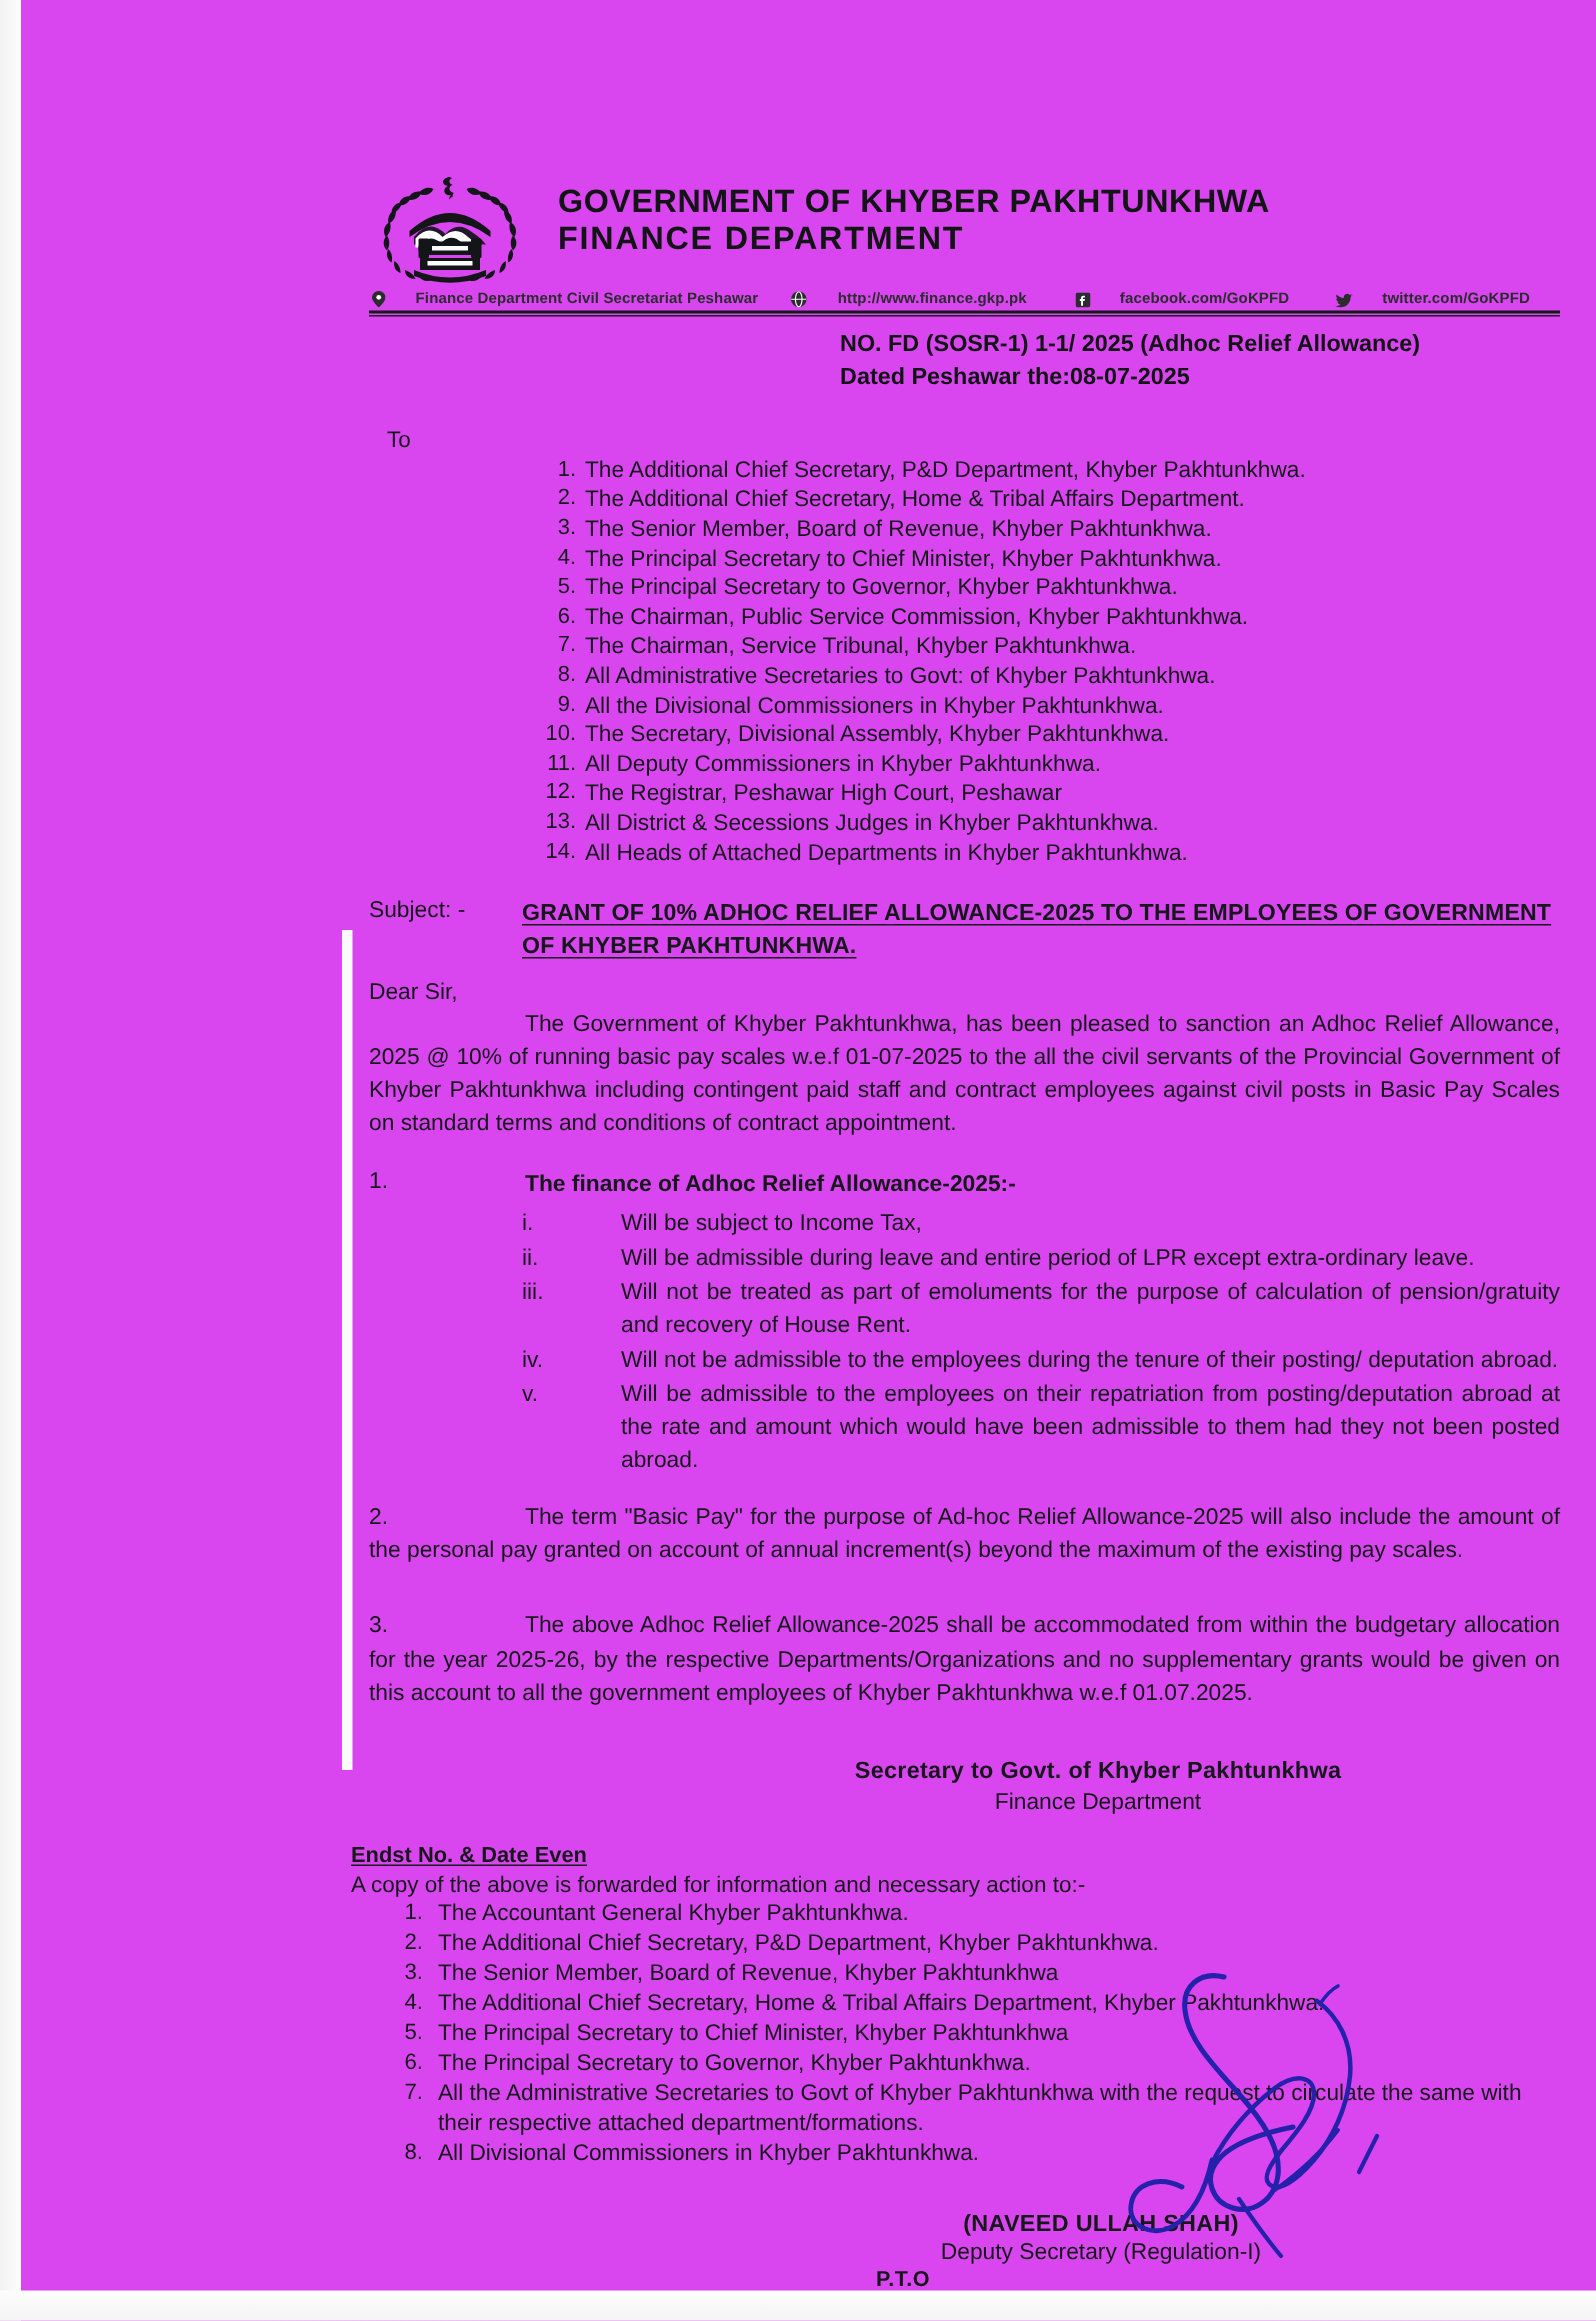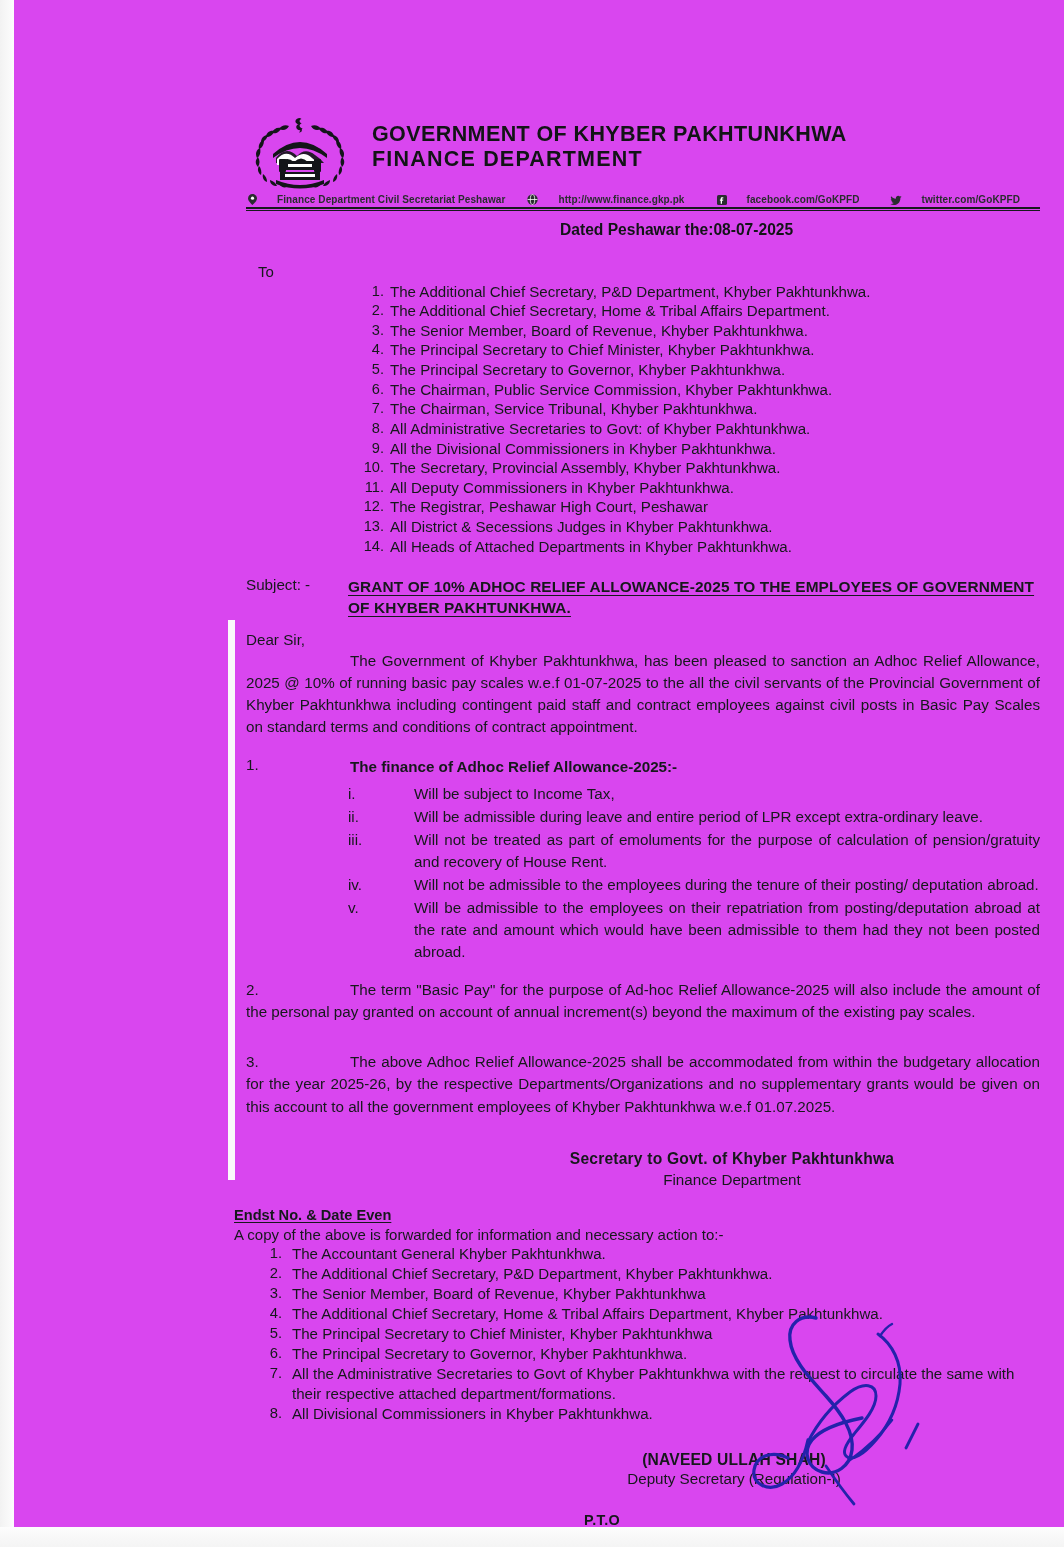--- a/index.html
+++ b/index.html
@@ -406,36 +406,37 @@
         <svg class="contact-icon" width="12" height="10" viewBox="0 0 12 10">
           <path d="M12 1.3 c-0.45 0.65-1 1.2-1.65 1.65 0 0.15 0 0.3 0 0.45 0 3.05-2.3 6.55-6.55 6.55 -1.3 0-2.5-0.4-3.55-1.05 0.2 0.05 0.4 0.05 0.6 0.05 1.1 0 2.1-0.35 2.9-1 -1 0-1.85-0.7-2.15-1.6 0.15 0.05 0.3 0.05 0.45 0.05 0.2 0 0.4-0.05 0.6-0.1 -1.05-0.2-1.85-1.15-1.85-2.25 v-0.05 c0.3 0.2 0.65 0.3 1.05 0.3 -0.6-0.4-1-1.1-1-1.9 0-0.4 0.1-0.8 0.3-1.15 1.15 1.4 2.85 2.3 4.75 2.4 -0.05-0.15-0.05-0.35-0.05-0.5 0-1.3 1.05-2.3 2.3-2.3 0.65 0 1.25 0.3 1.7 0.75 0.5-0.1 1.05-0.3 1.5-0.55 -0.2 0.55-0.55 1-1 1.3 0.45-0.05 0.9-0.2 1.3-0.35z" fill="#2a2c2f"></path>
         </svg>
         <span>twitter.com/GoKPFD</span>
       </div>
     </div>
 
     <div class="rule-double"></div>
 
     <div class="refblock">
+      <div>NO. FD (SOSR-1) 1-1/ 2025 (Adhoc Relief Allowance)</div>
       <div>Dated Peshawar the:08-07-2025</div>
     </div>
 
     <div class="to-wrap">
       <div class="to-label">To</div>
       <ol class="recipients">
         <li><span class="num">1.</span><span>The Additional Chief Secretary, P&amp;D Department, Khyber Pakhtunkhwa.</span></li>
         <li><span class="num">2.</span><span>The Additional Chief Secretary, Home &amp; Tribal Affairs Department.</span></li>
         <li><span class="num">3.</span><span>The Senior Member, Board of Revenue, Khyber Pakhtunkhwa.</span></li>
         <li><span class="num">4.</span><span>The Principal Secretary to Chief Minister, Khyber Pakhtunkhwa.</span></li>
         <li><span class="num">5.</span><span>The Principal Secretary to Governor, Khyber Pakhtunkhwa.</span></li>
         <li><span class="num">6.</span><span>The Chairman, Public Service Commission, Khyber Pakhtunkhwa.</span></li>
         <li><span class="num">7.</span><span>The Chairman, Service Tribunal, Khyber Pakhtunkhwa.</span></li>
         <li><span class="num">8.</span><span>All Administrative Secretaries to Govt: of Khyber Pakhtunkhwa.</span></li>
         <li><span class="num">9.</span><span>All the Divisional Commissioners in Khyber Pakhtunkhwa.</span></li>
-        <li><span class="num">10.</span><span>The Secretary, Provincial Assembly, Khyber Pakhtunkhwa.</span></li>
+        <li><span class="num">10.</span><span>The Secretary, Divisional Assembly, Khyber Pakhtunkhwa.</span></li>
         <li><span class="num">11.</span><span>All Deputy Commissioners in Khyber Pakhtunkhwa.</span></li>
         <li><span class="num">12.</span><span>The Registrar, Peshawar High Court, Peshawar</span></li>
         <li><span class="num">13.</span><span>All District &amp; Secessions Judges in Khyber Pakhtunkhwa.</span></li>
         <li><span class="num">14.</span><span>All Heads of Attached Departments in Khyber Pakhtunkhwa.</span></li>
       </ol>
     </div>
 
     <div class="subject-row">
       <div class="subject-label">Subject: -</div>
       <div class="subject-text">GRANT OF 10% ADHOC RELIEF ALLOWANCE-2025 TO THE EMPLOYEES OF GOVERNMENT OF KHYBER PAKHTUNKHWA.</div>

